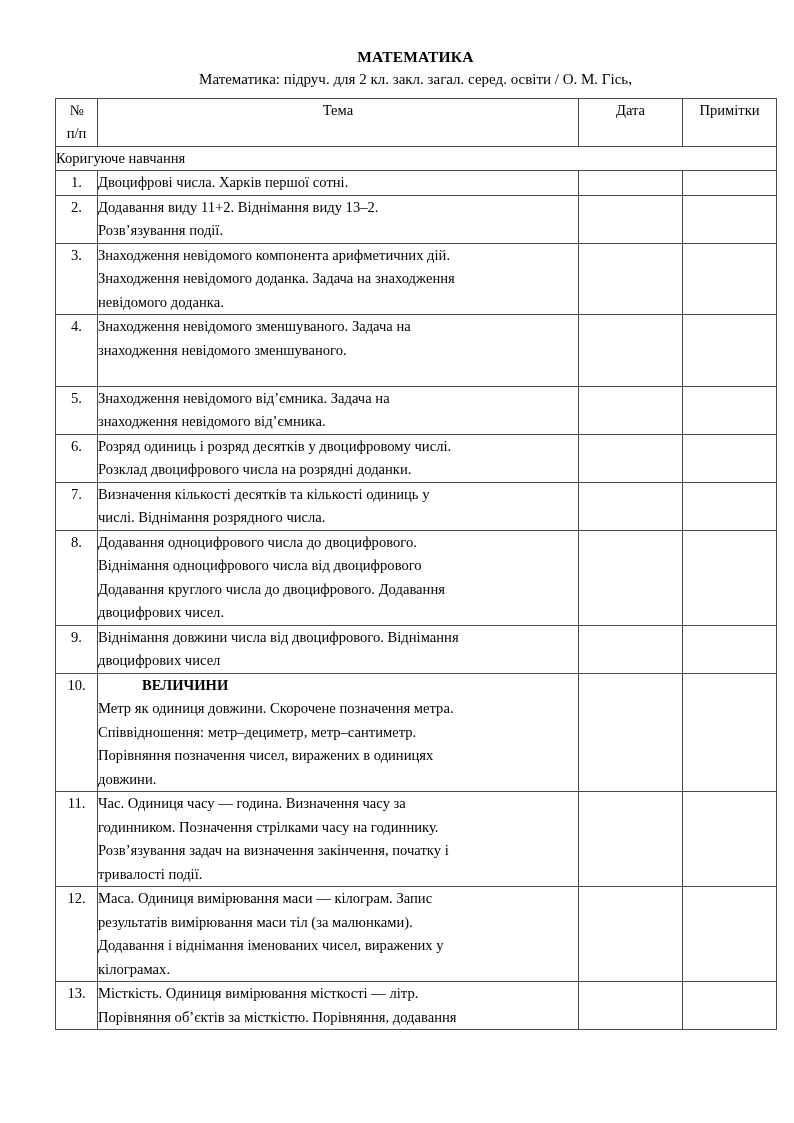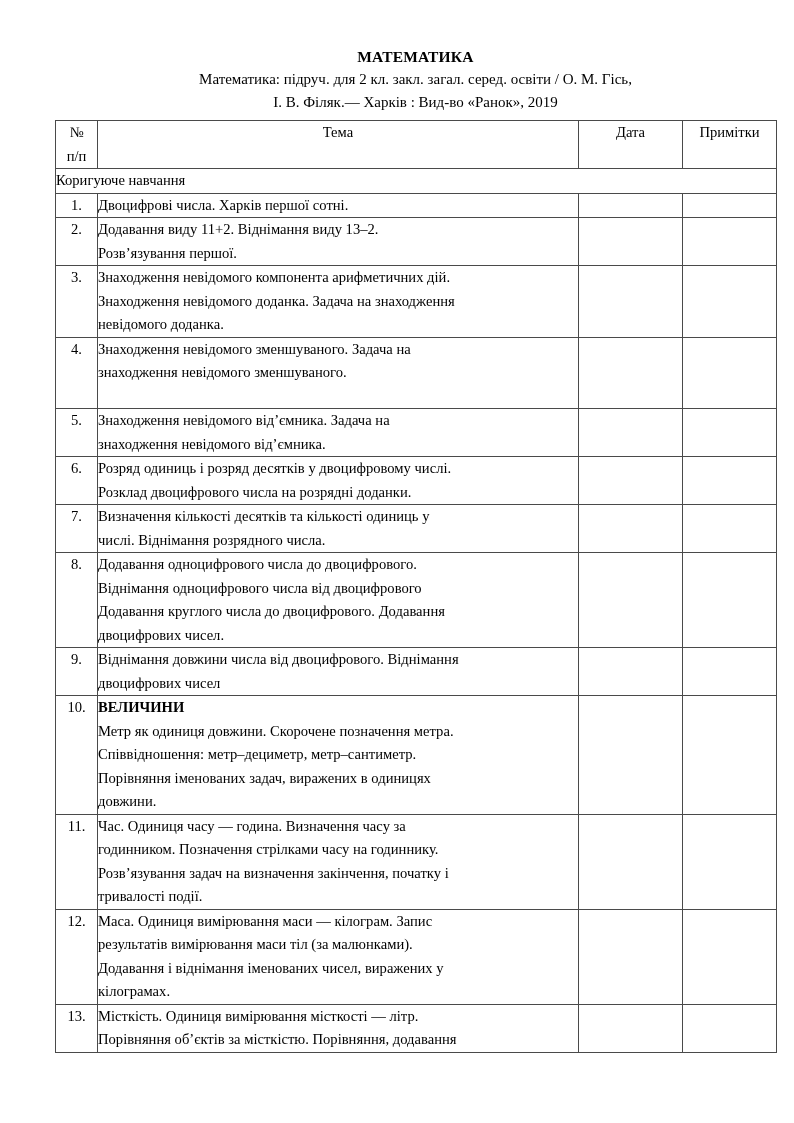--- a/index.html
+++ b/index.html
@@ -83,32 +83,31 @@
     text-align: center;
     padding-top: 1px;
   }
   td.theme {
     text-align: left;
     padding: 1px 3px 1px 6px;
   }
   td.date, td.note { }
 
   .theme-line { display: block; white-space: nowrap; }
-  .theme-line.bold { font-weight: bold; }
+  .theme-line.bold { font-weight: bold; margin-left: 44px; }
   .spacer-line { display: block; height: 23.5px; }
 </style>
 </head>
 <body>
 
 <div class="page">
 
   <div class="heading-block">
     <div class="doc-title">МАТЕМАТИКА</div>
     <div class="doc-subtitle">Математика: підруч. для 2 кл. закл. загал. серед. освіти / О. М. Гісь,</div>
-    <div class="doc-subtitle">І. В. Філяк.— Харків : Вид-во «Ранок», 2019</div>
   </div>
 
   <table class="plan">
     <colgroup>
       <col class="c-num">
         <col class="c-theme">
         <col class="c-date">
         <col class="c-note">
     </colgroup>
     <thead>
@@ -132,21 +131,21 @@
           <td class="theme">
             <span class="theme-line">Двоцифрові числа. Харків першої сотні.</span>
           </td>
           <td class="date"></td>
           <td class="note"></td>
         </tr>
         <tr>
           <td class="num">2.</td>
           <td class="theme">
             <span class="theme-line">Додавання виду 11+2. Віднімання виду 13–2.</span>
-            <span class="theme-line">Розв’язування першої.</span>
+            <span class="theme-line">Розв’язування події.</span>
           </td>
           <td class="date"></td>
           <td class="note"></td>
         </tr>
         <tr>
           <td class="num">3.</td>
           <td class="theme">
             <span class="theme-line">Знаходження невідомого компонента арифметичних дій.</span>
             <span class="theme-line">Знаходження невідомого доданка. Задача на знаходження</span>
             <span class="theme-line">невідомого доданка.</span>
@@ -210,21 +209,21 @@
           </td>
           <td class="date"></td>
           <td class="note"></td>
         </tr>
         <tr>
           <td class="num">10.</td>
           <td class="theme">
             <span class="theme-line bold">ВЕЛИЧИНИ</span>
             <span class="theme-line">Метр як одиниця довжини. Скорочене позначення метра.</span>
             <span class="theme-line">Співвідношення: метр–дециметр, метр–сантиметр.</span>
-            <span class="theme-line">Порівняння іменованих задач, виражених в одиницях</span>
+            <span class="theme-line">Порівняння позначення чисел, виражених в одиницях</span>
             <span class="theme-line">довжини.</span>
           </td>
           <td class="date"></td>
           <td class="note"></td>
         </tr>
         <tr>
           <td class="num">11.</td>
           <td class="theme">
             <span class="theme-line">Час. Одиниця часу — година. Визначення часу за</span>
             <span class="theme-line">годинником. Позначення стрілками часу на годиннику.</span>

